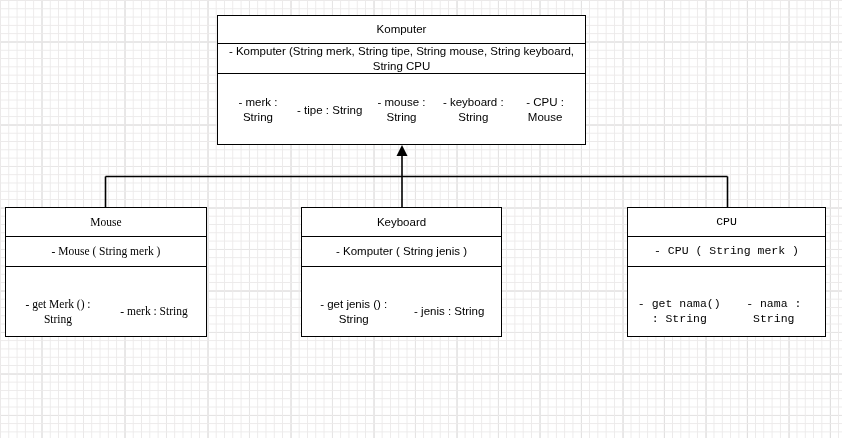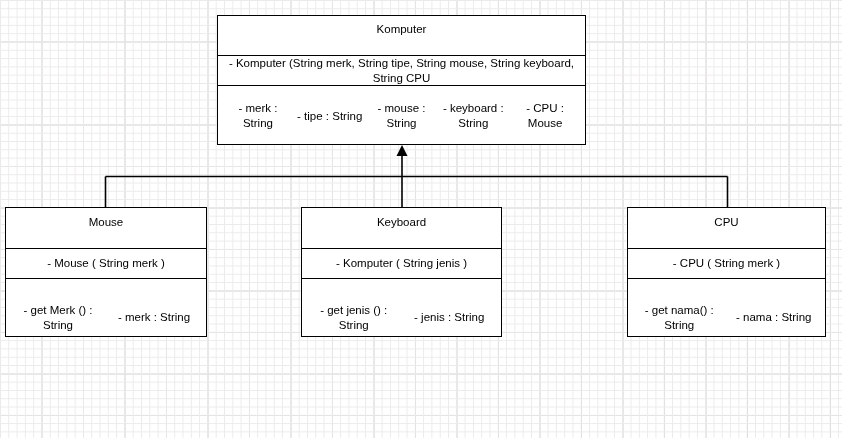--- a/index.html
+++ b/index.html
@@ -66,21 +66,20 @@
     box-sizing: border-box;
     border-top: 1.6px solid #000000;
     display: flex;
     align-items: center;
     justify-content: center;
     text-align: center;
     font-size: 11.5px;
     color: #000000;
     line-height: 1.3;
     padding: 0 4px;
-    margin-top: 12px;
   }
 
   .uml-members {
     box-sizing: border-box;
     border-top: 1.6px solid #000000;
     flex: 1 1 auto;
     display: flex;
     flex-direction: row;
     align-items: center;
     justify-content: flex-start;
@@ -97,23 +96,23 @@
     text-align: center;
   }
 
   
   #class-komputer          { left: 217px; top: 15px; width: 369px; height: 130px; }
   #class-komputer .uml-name   { height: 27px; }
   #class-komputer .uml-ctor   { height: 30px; }
   #class-komputer .uml-members{ padding-top: 2px; }
 
   
-  #class-mouse    { left: 5px;   top: 207px; width: 202px; height: 130px; }
+  #class-mouse    { left: 5px;   top: 207px; width: 202px; height: 130px; font-family: Liberation Serif, serif; }
   #class-keyboard { left: 301px; top: 207px; width: 201px; height: 130px; }
-  #class-cpu      { left: 627px; top: 207px; width: 199px; height: 130px; }
+  #class-cpu      { left: 627px; top: 207px; width: 199px; height: 130px; font-family: Liberation Mono, monospace; }
 
   .child .uml-name  { height: 28px; }
   .child .uml-ctor  { height: 30px; }
   .child .uml-members { justify-content: flex-start; padding-top: 20px; }
 </style>
 </head>
 <body>
 
 <div id="canvas">
 

